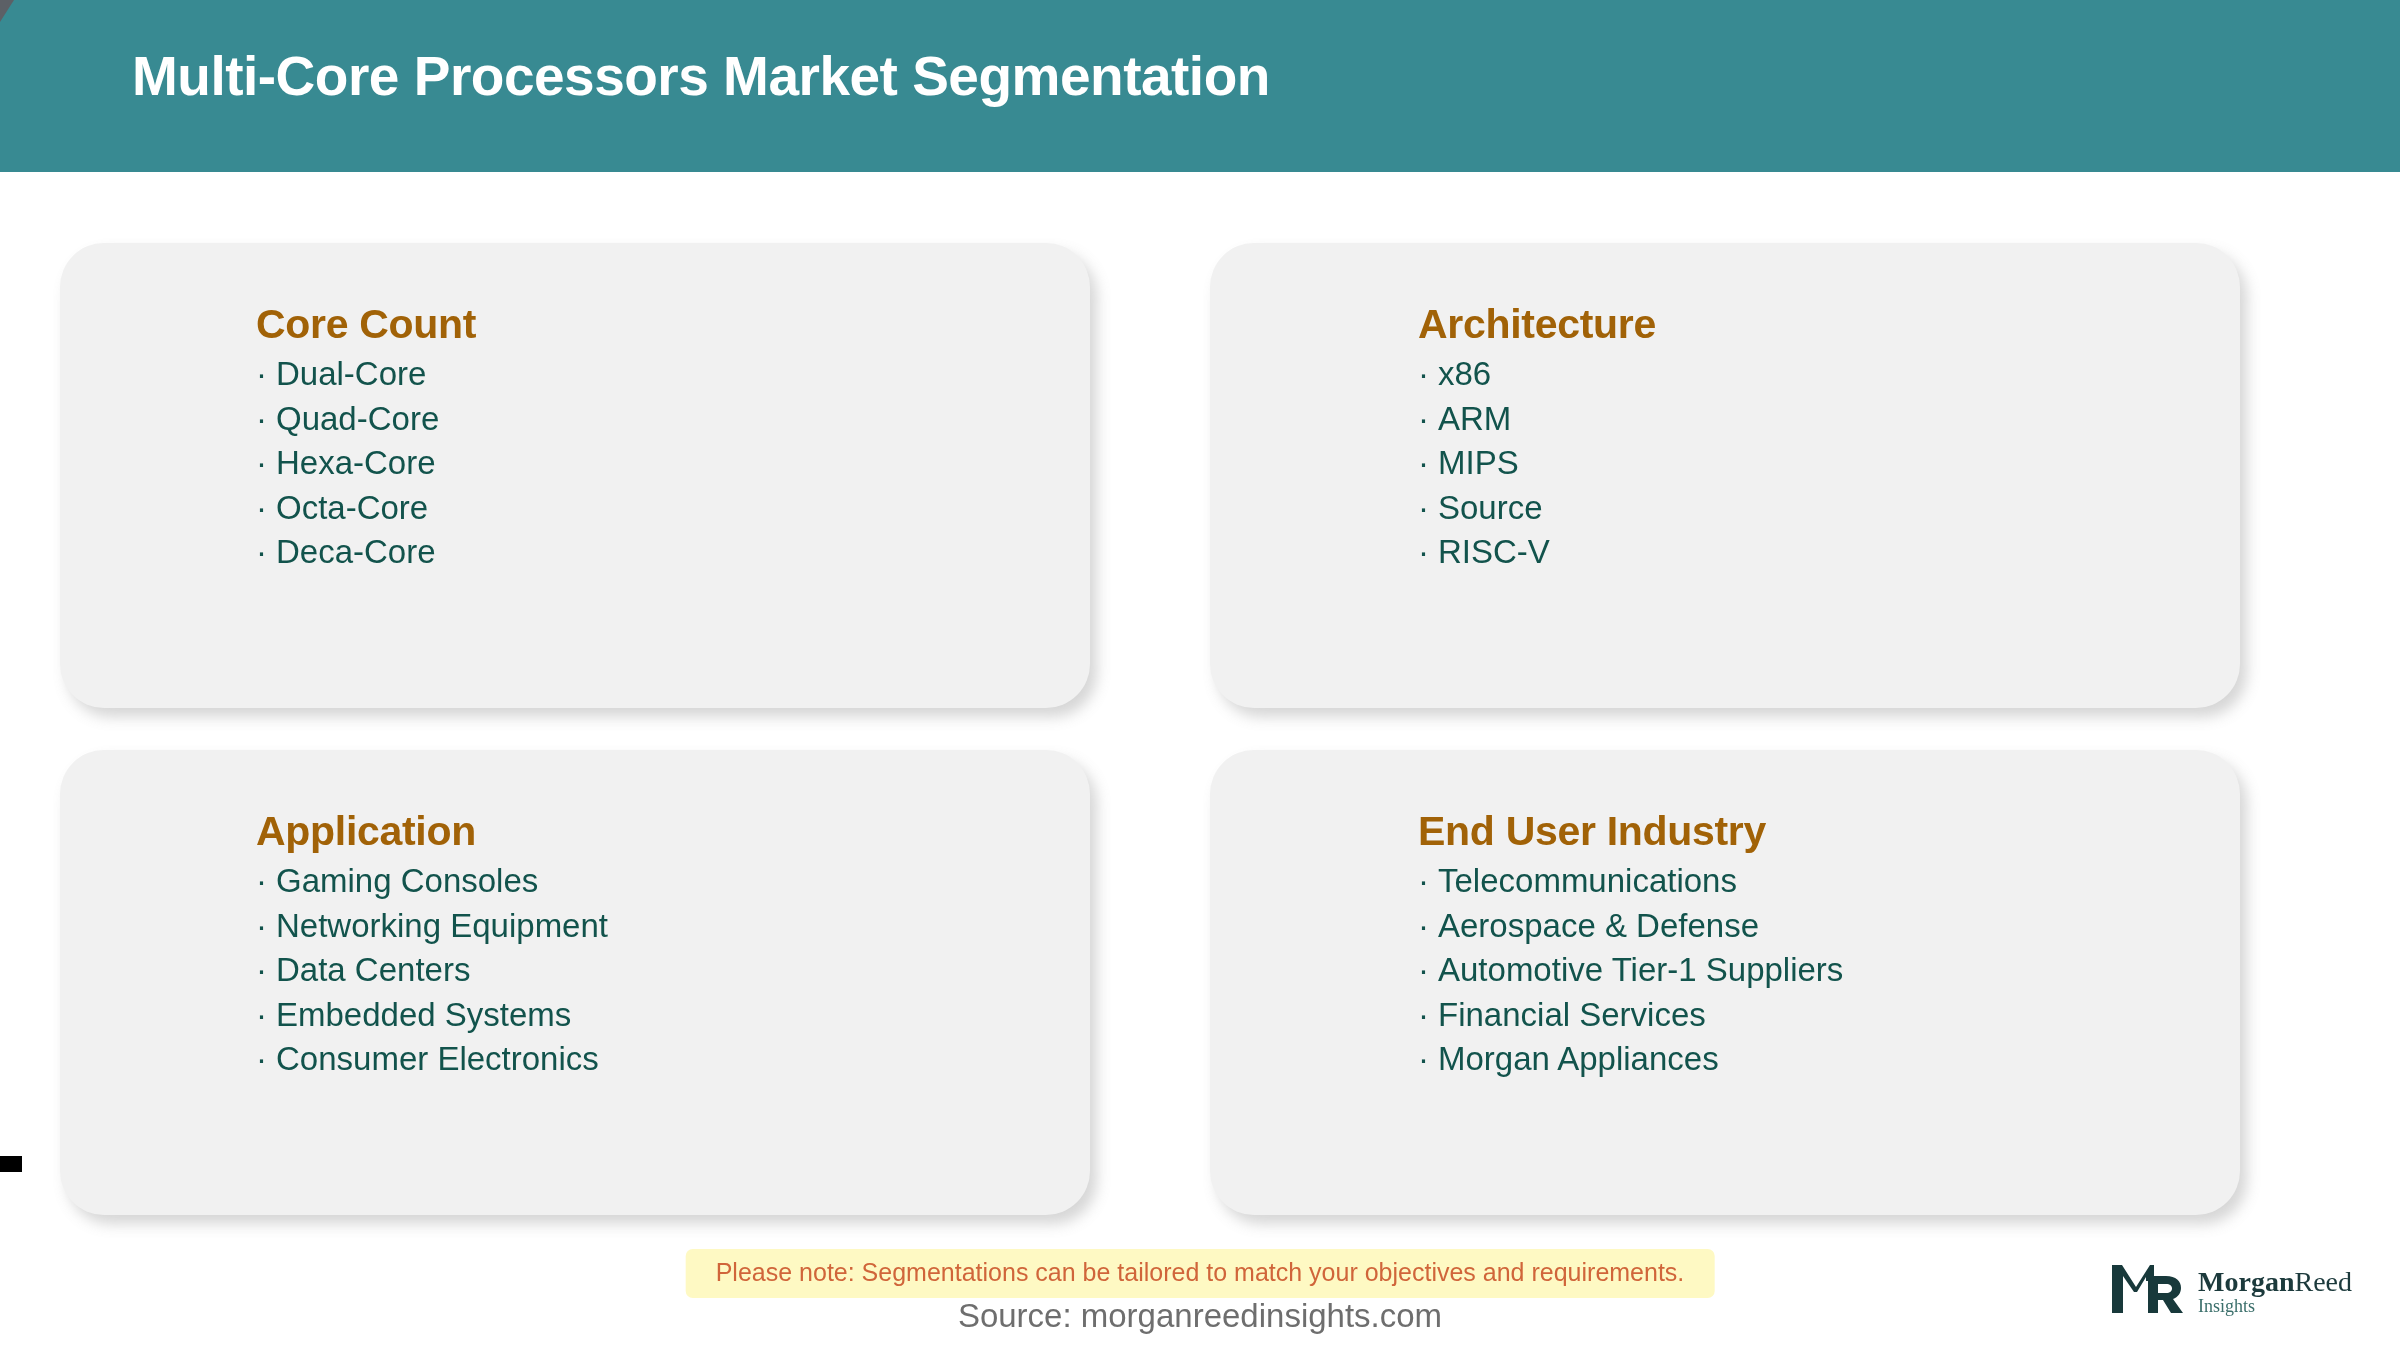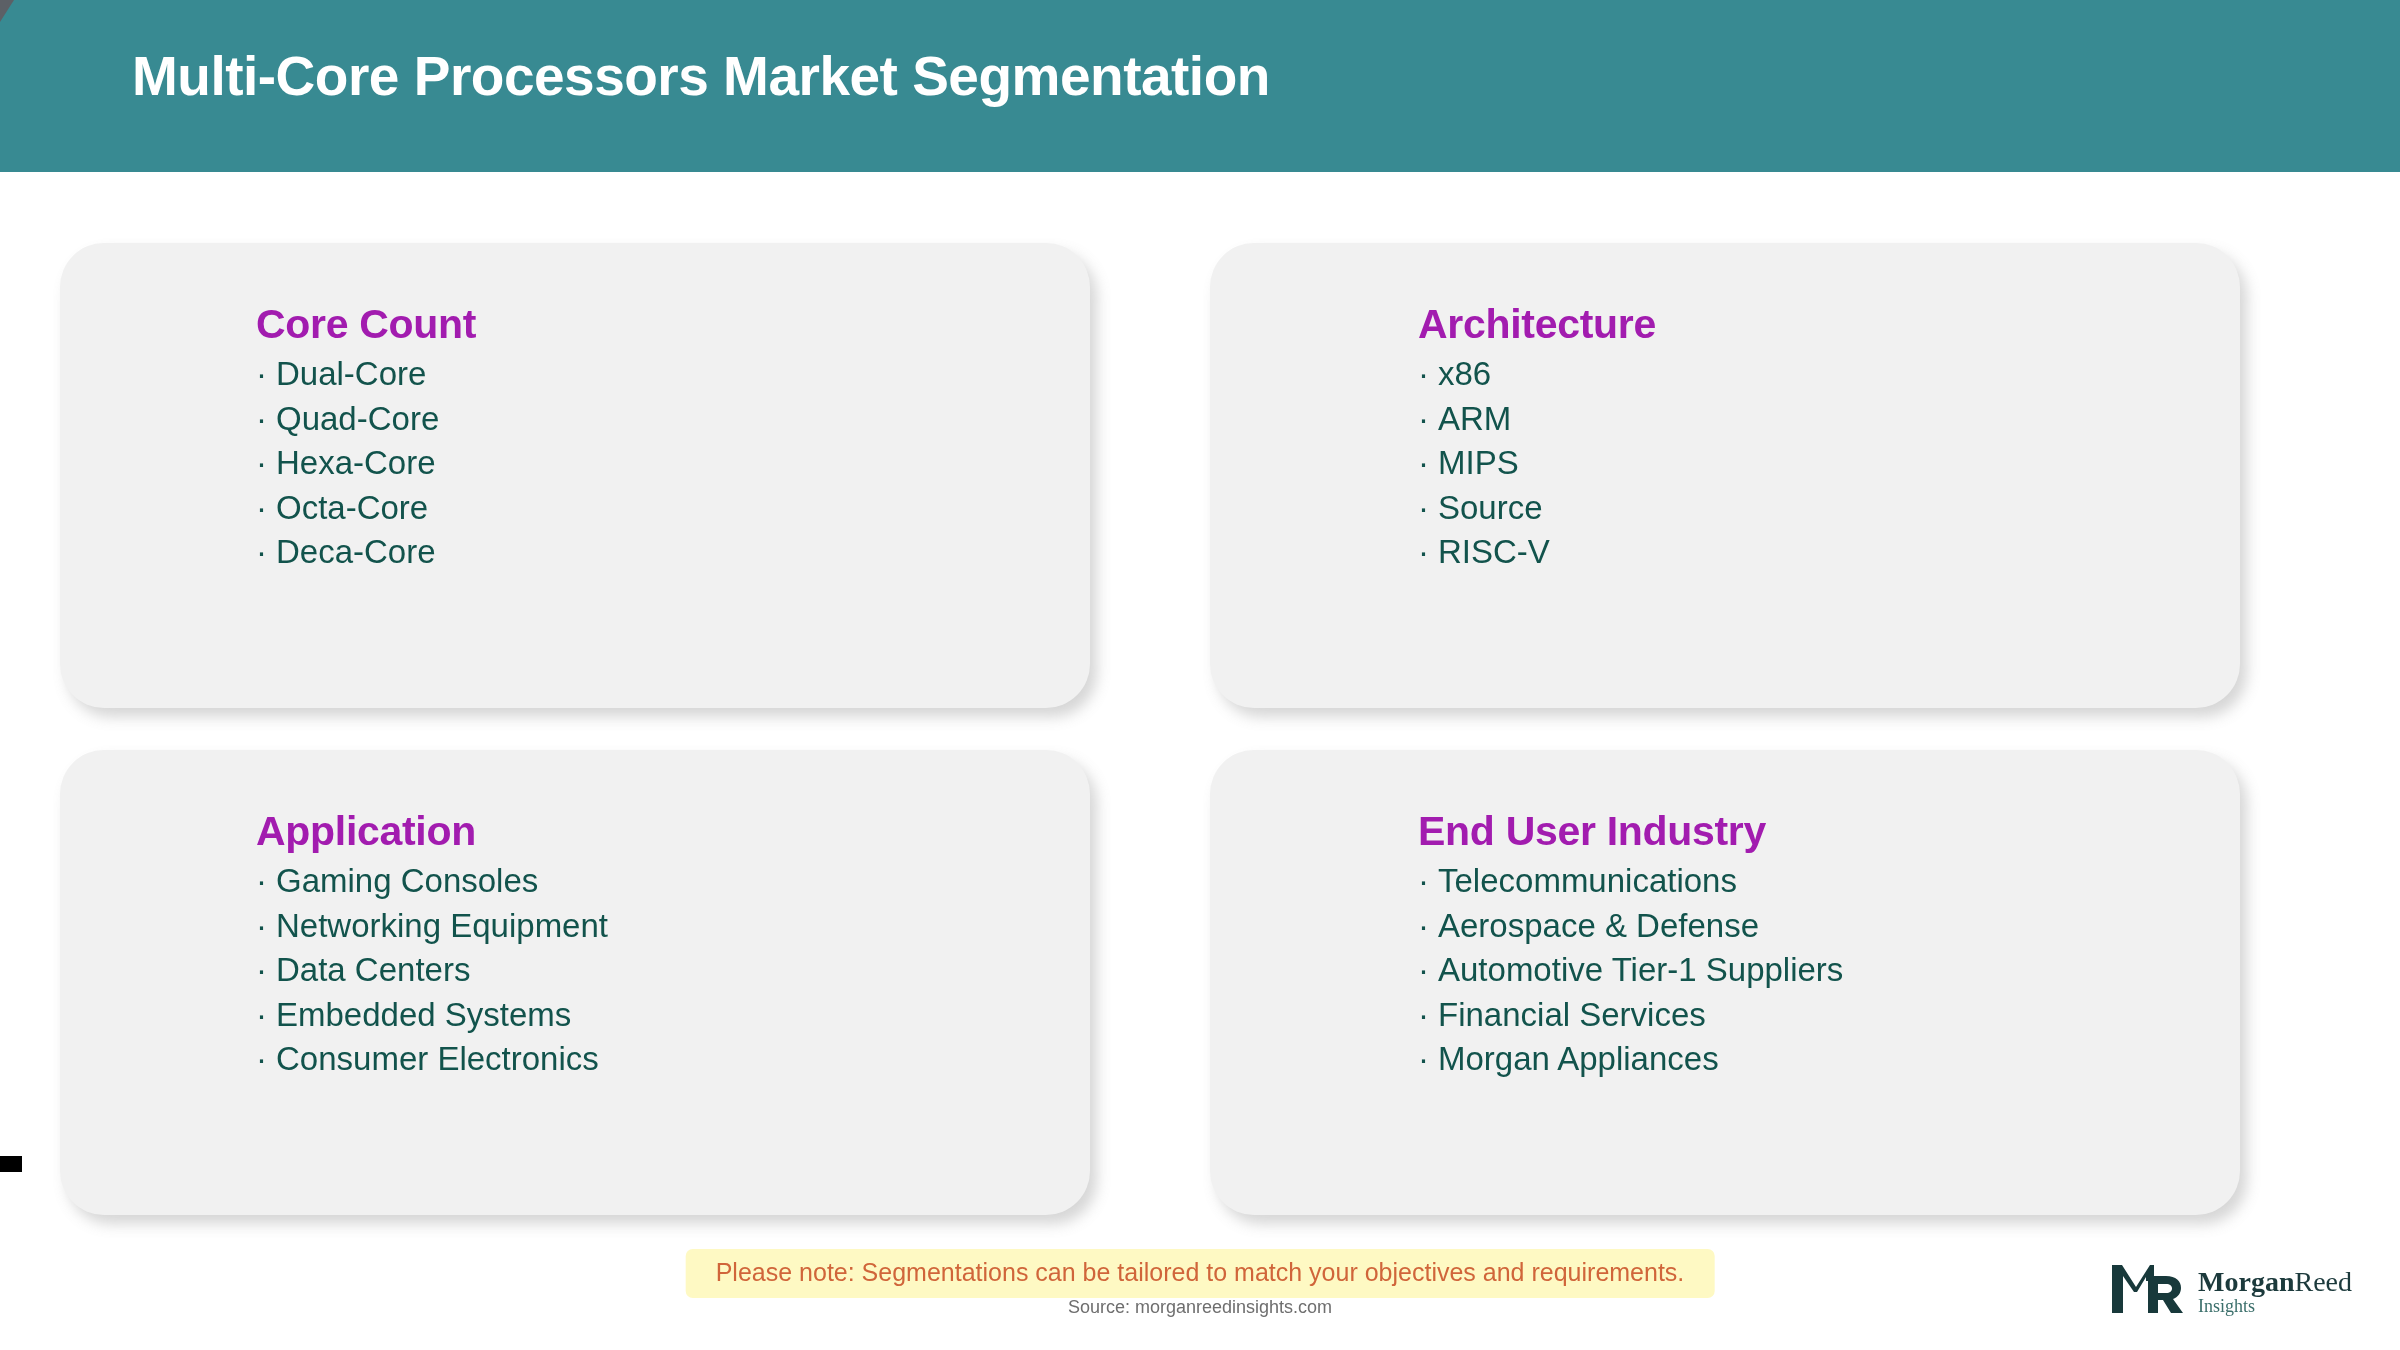--- a/index.html
+++ b/index.html
@@ -74,21 +74,21 @@
     background: #f1f1f1;
     border-radius: 44px;
     box-shadow: 7px 9px 14px rgba(120,120,120,0.30);
     padding: 58px 60px 40px 196px;
   }
   .card.card-right { padding-left: 208px; }
 
   .card-title {
     font-size: 41px;
     font-weight: bold;
-    color: #a21caf;
+    color: #a16207;
     letter-spacing: -0.3px;
     margin-bottom: 4px;
     white-space: nowrap;
   }
 
   .card-list { list-style: none; }
 
   .card-list li {
     font-size: 33px;
     color: #12534c;
@@ -118,21 +118,21 @@
     font-size: 25px;
     color: #d0653a;
     white-space: nowrap;
   }
 
   .source-line {
     position: absolute;
     left: 50%;
     transform: translateX(-50%);
     top: 1297px;
-    font-size: 18px;
+    font-size: 33px;
     color: #6e6e6e;
     white-space: nowrap;
   }
 
   
   .logo {
     position: absolute;
     right: 48px;
     top: 1263px;
     display: flex;

